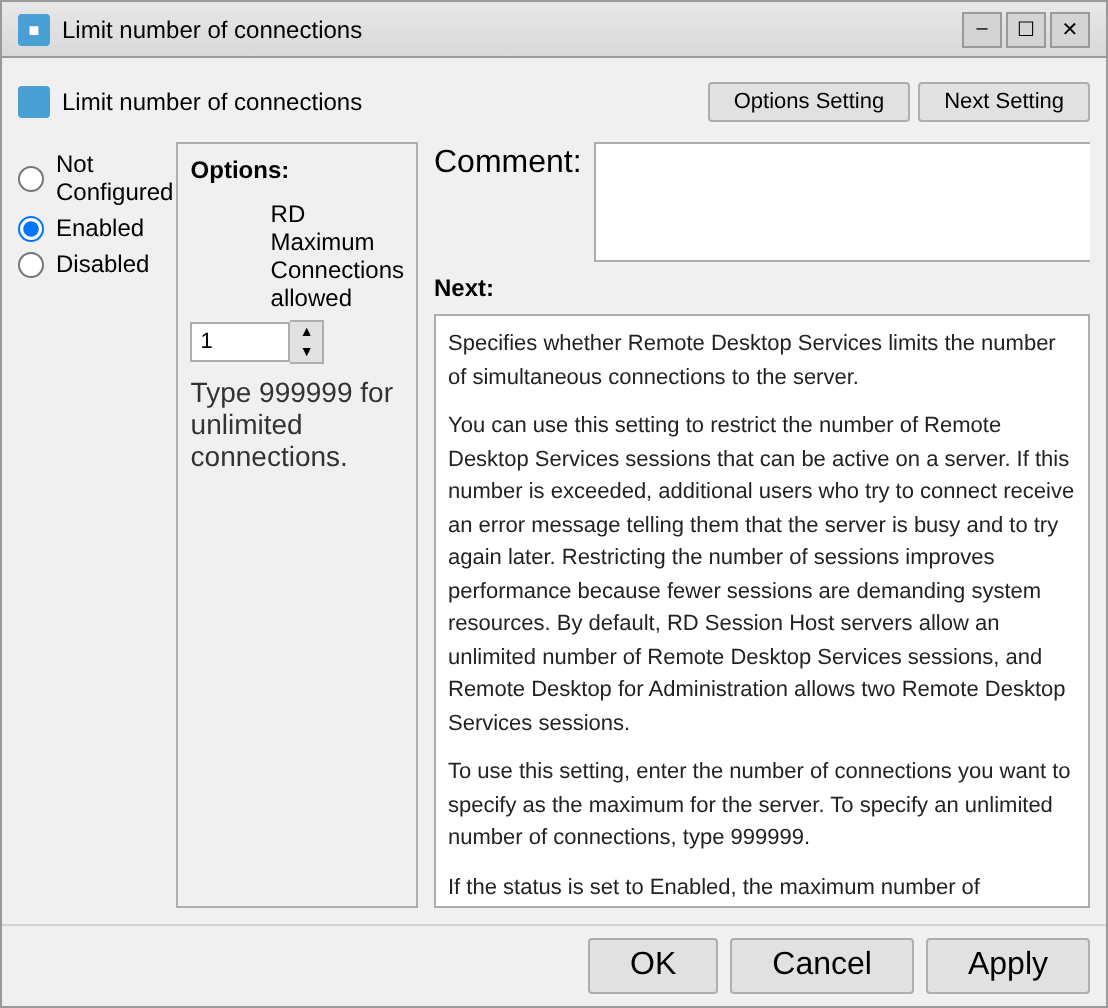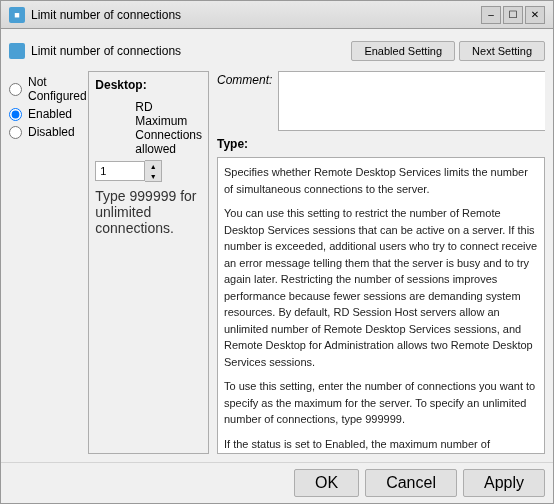--- a/index.html
+++ b/index.html
@@ -281,21 +281,21 @@
   </div>
 
   <div class="content">
 
     <div class="header-row">
       <div class="header-title">
         <div class="header-icon"></div>
         <span>Limit number of connections</span>
       </div>
       <div class="header-buttons">
-        <button class="nav-btn">Enabled Setting</button>
+        <button class="nav-btn">Options Setting</button>
         <button class="nav-btn">Next Setting</button>
       </div>
     </div>
 
     <div class="two-col">
 
       <div class="left-col">
 
         <div class="radio-group">
           <label class="radio-item">
@@ -308,48 +308,48 @@
           </label>
           <label class="radio-item">
             <input type="radio" name="config" value="disabled" style="">
             <span>Disabled</span>
           </label>
         </div>
 
         <div style="flex:1"></div>
 
         <div class="options-section">
-          <div class="section-title">Desktop:</div>
+          <div class="section-title">Options:</div>
           <div class="option-label">RD Maximum Connections allowed</div>
           <div class="spinner-row">
             <input type="text" class="spinner-input" value="1" style="">
             <div class="spinner-buttons">
               <button class="spinner-btn">▲</button>
               <button class="spinner-btn">▼</button>
             </div>
           </div>
           <div class="option-hint">Type 999999 for unlimited connections.</div>
         </div>
       </div>
 
       <div class="right-col">
 
         <div style="display:flex;flex-direction:column;gap:4px;margin-bottom:6px;">
 
           <div style="display:flex;align-items:flex-start;gap:6px;">
-            <span style="font-size:12px;white-space:nowrap;padding-top:2px;font-style:italic;">Comment:</span>
+            <span style="font-size:16px;white-space:nowrap;padding-top:2px;">Comment:</span>
             <div style="flex:1;display:flex;">
               <textarea class="comment-box" style="flex: 1 1 0%;"></textarea>
             </div>
           </div>
 
         </div>
 
         <div style="display:flex;flex-direction:column;flex:1;overflow:hidden;">
-          <div class="help-title">Type:</div>
+          <div class="help-title">Next:</div>
           <div class="help-section">
             <div class="help-text">
               <p>Specifies whether Remote Desktop Services limits the number of simultaneous connections to the server.</p>
               <p>You can use this setting to restrict the number of Remote Desktop Services sessions that can be active on a server. If this number is exceeded, additional users who try to connect receive an error message telling them that the server is busy and to try again later. Restricting the number of sessions improves performance because fewer sessions are demanding system resources. By default, RD Session Host servers allow an unlimited number of Remote Desktop Services sessions, and Remote Desktop for Administration allows two Remote Desktop Services sessions.</p>
               <p>To use this setting, enter the number of connections you want to specify as the maximum for the server. To specify an unlimited number of connections, type 999999.</p>
               <p>If the status is set to Enabled, the maximum number of connections is limited to the specified number consistent with the version of Windows and the mode of Remote Desktop</p>
             </div>
           </div>
         </div>
 

